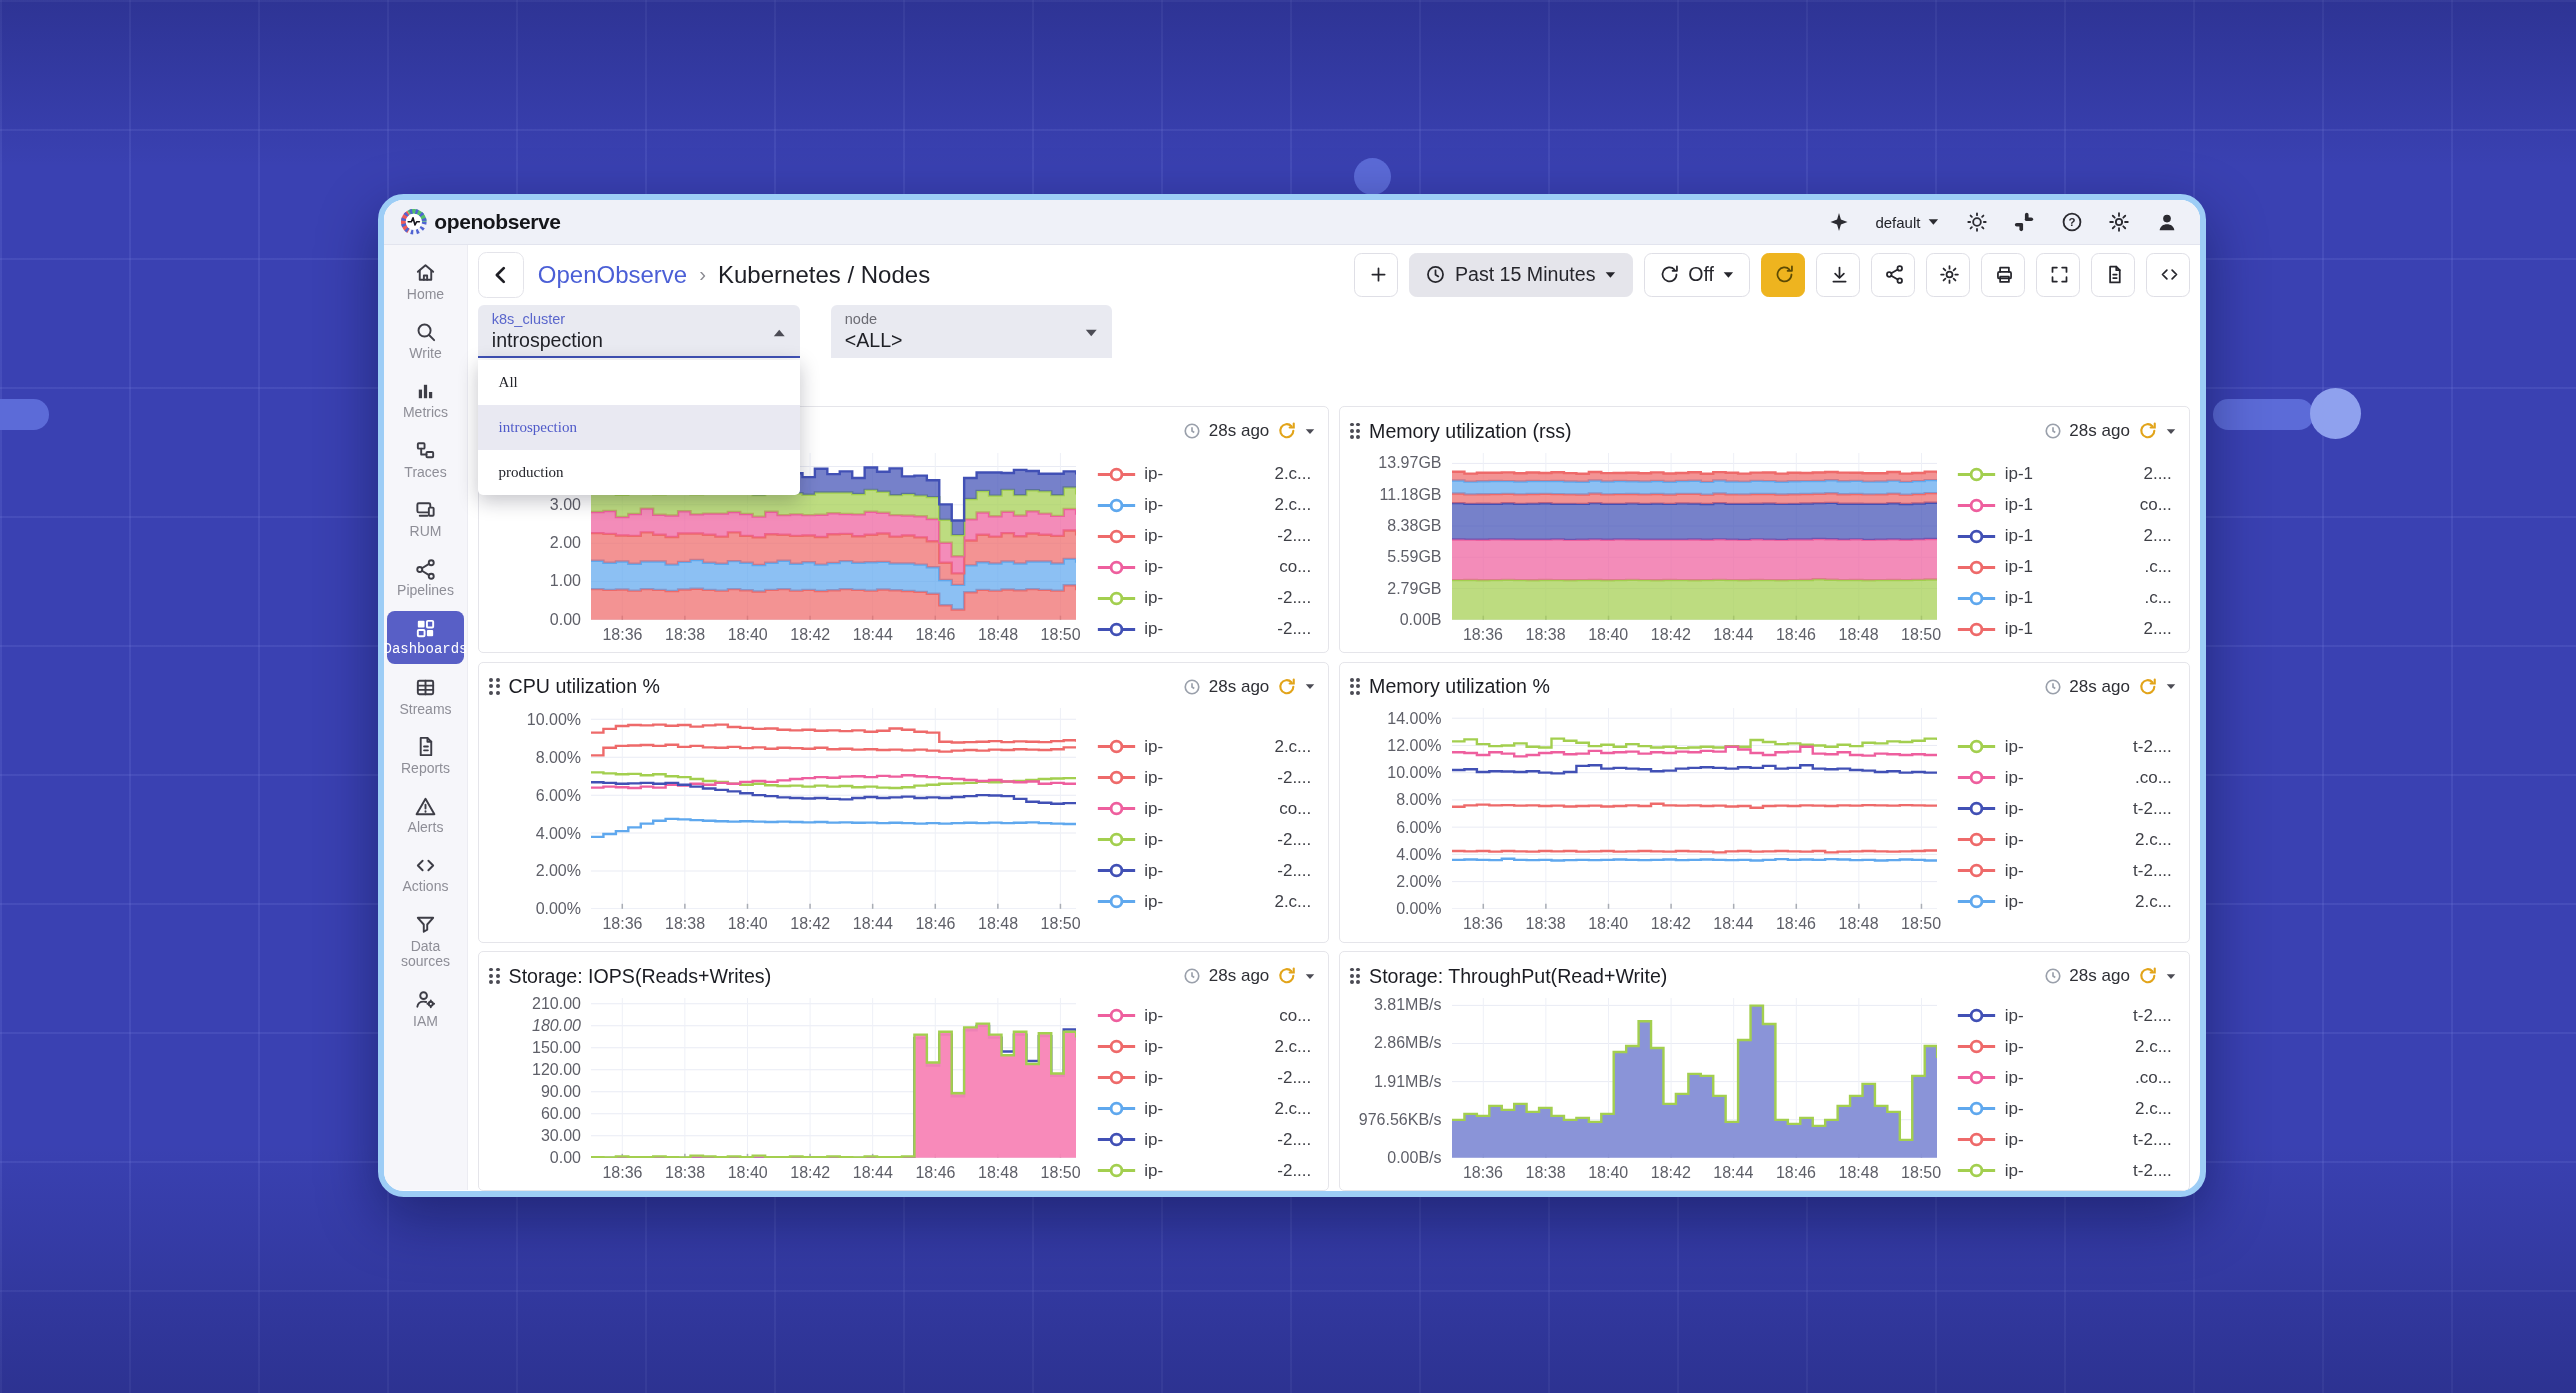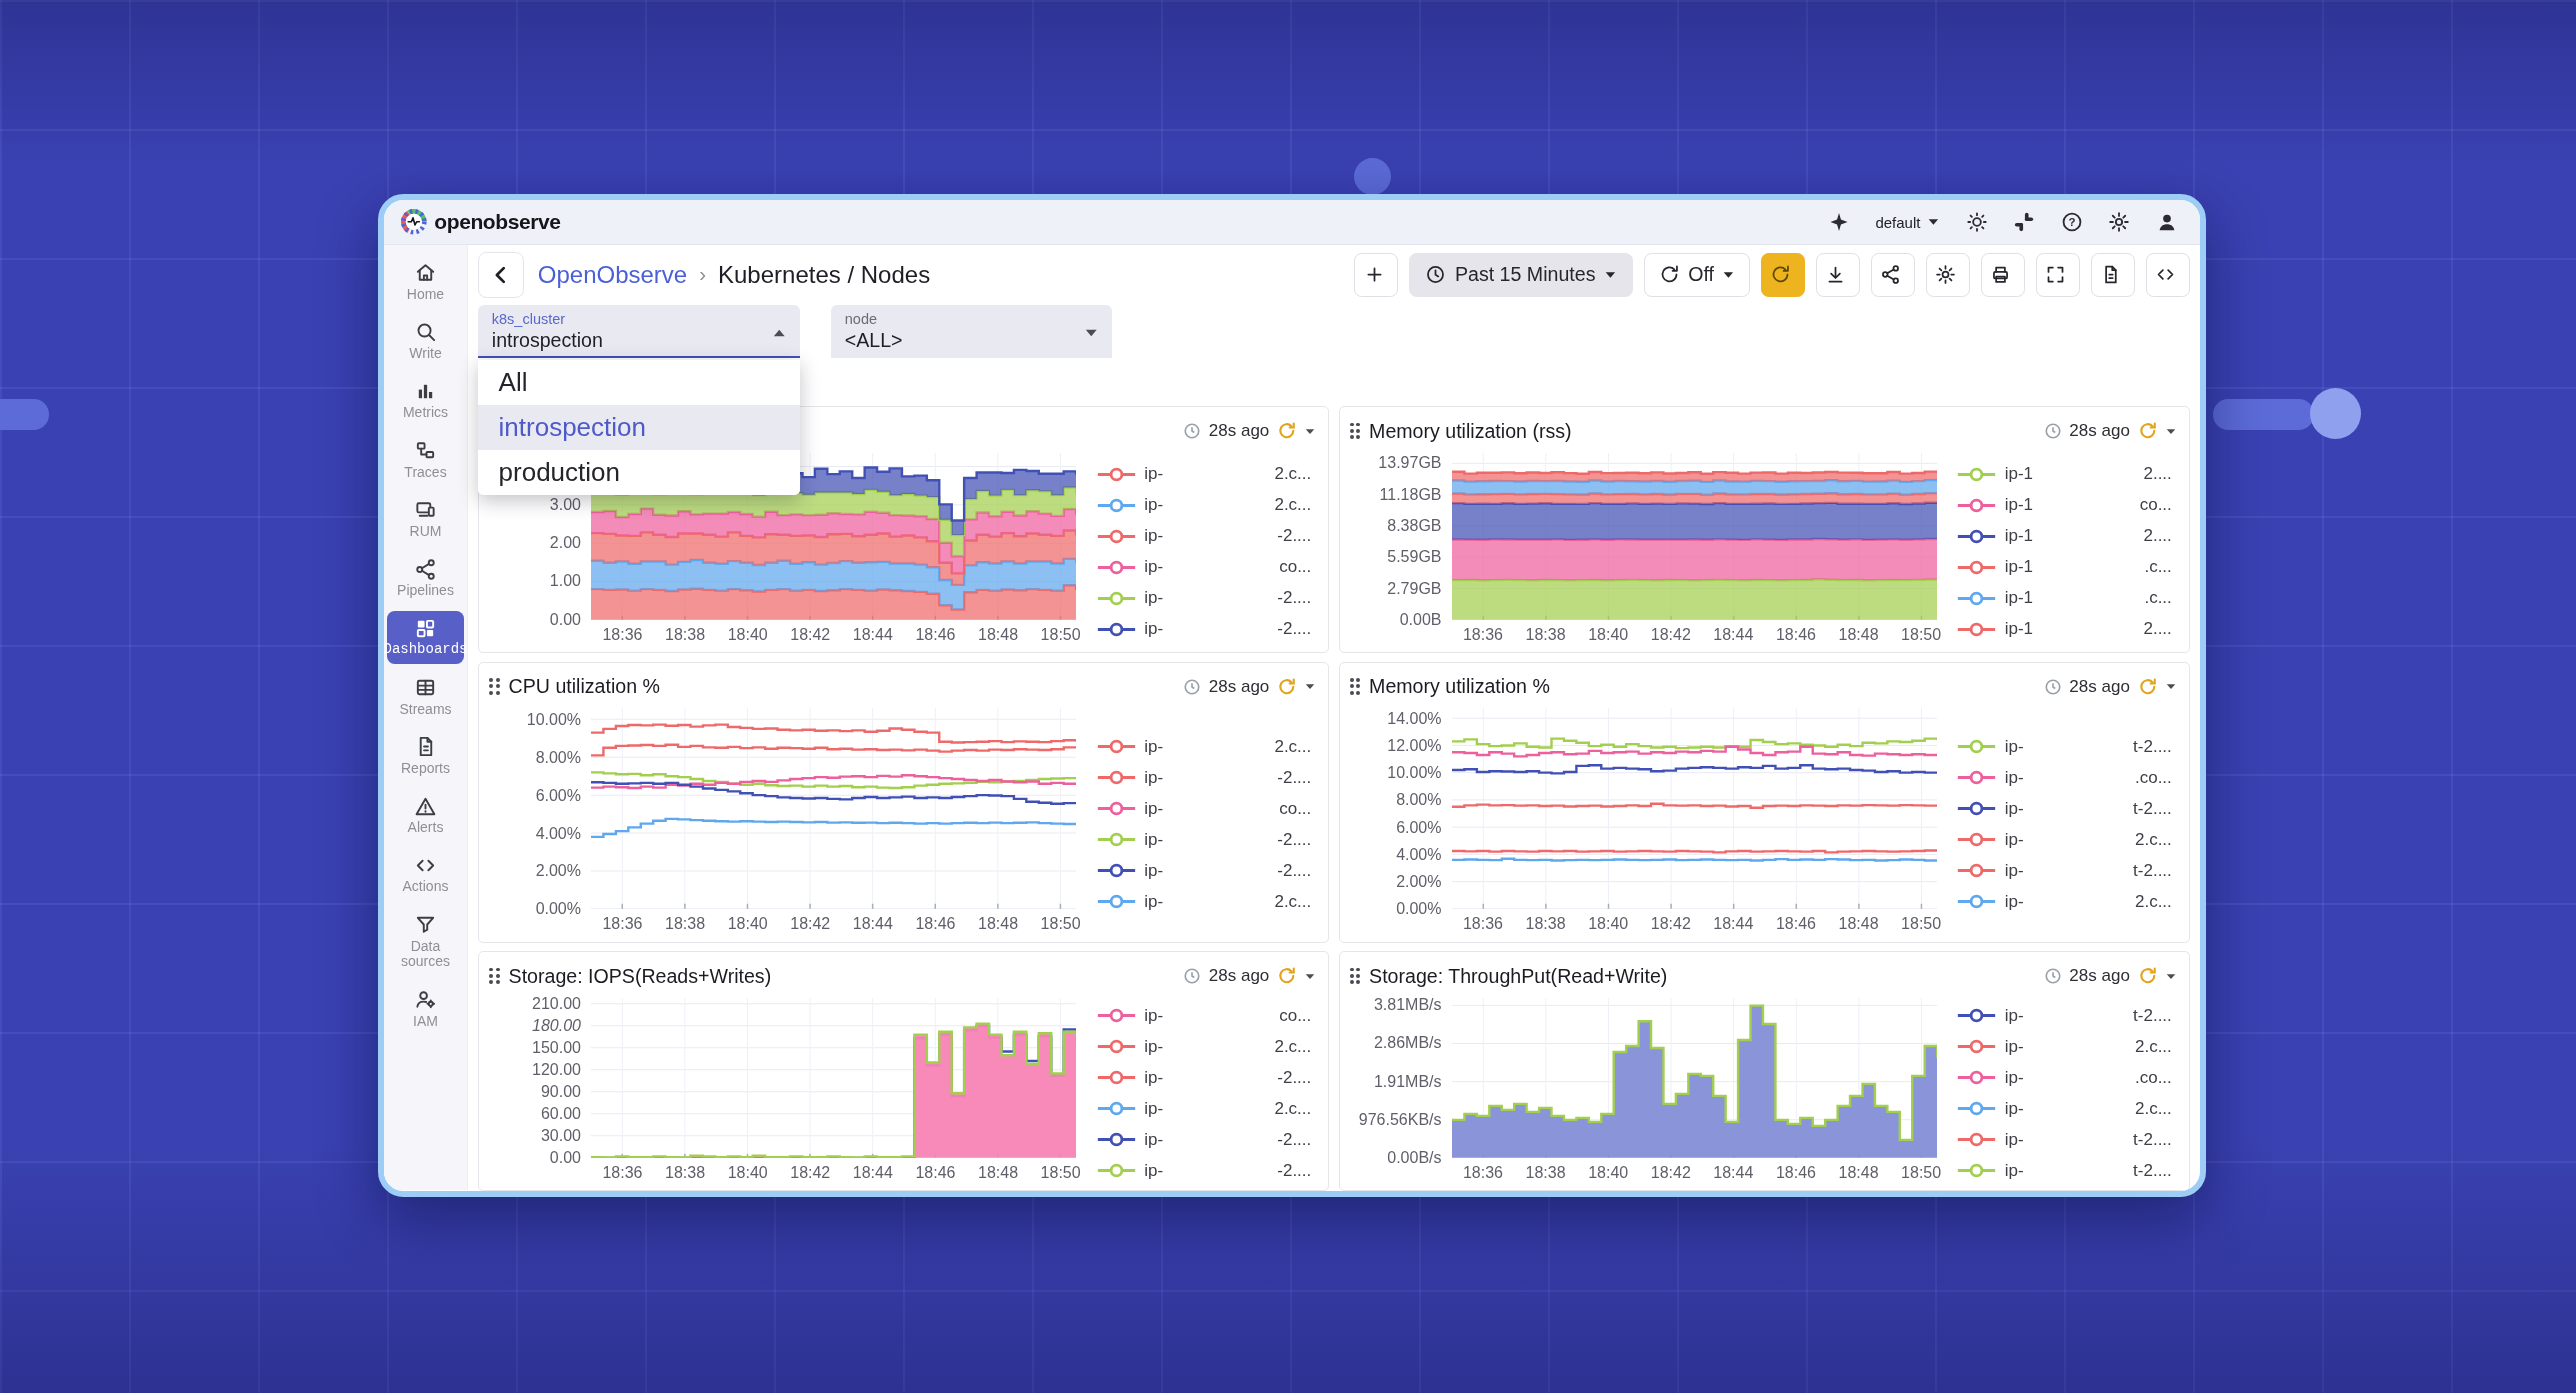--- a/index.html
+++ b/index.html
@@ -48,37 +48,37 @@
 
   
   .crumbrow{display:flex;align-items:center;margin-top:6.8px;height:48px;gap:13.6px;}
   .backbtn{width:46px;height:46px;border:1.7px solid #e4e4ea;border-radius:8.5px;background:#fff;display:flex;align-items:center;justify-content:center;cursor:pointer;}
   .backbtn svg{width:22px;height:22px;color:#1e1e24;}
   .crumbs{display:flex;align-items:center;gap:12px;font-size:24px;}
   .crumb-link{color:#4b5fd6;cursor:pointer;}
   .crumb-sep{color:#8b8b92;font-size:20.4px;}
   .crumb-cur{color:#1e1f26;}
   .toolbar{margin-left:auto;display:flex;align-items:center;gap:11px;}
-  .tool-btn{height:44px;min-width:44px;border:1.7px solid #dfdfe6;border-radius:7.7px;background:#fff;display:flex;align-items:center;justify-content:flex-start;gap:8.5px;cursor:pointer;color:#26262c;font-family:inherit;font-size:19.6px;padding:0 8.5px;box-sizing:border-box;}
+  .tool-btn{height:44px;min-width:44px;border:1.7px solid #dfdfe6;border-radius:7.7px;background:#fff;display:flex;align-items:center;justify-content:flex-end;gap:8.5px;cursor:pointer;color:#26262c;font-family:inherit;font-size:19.6px;padding:0 8.5px;box-sizing:border-box;}
   .tool-btn svg{width:21px;height:21px;}
   .tool-btn.pill-grey{background:#e5e5eb;border-color:#e5e5eb;padding:0 15.3px;}
   .tool-btn.pill-white{padding:0 13.6px;}
   .tool-btn.yellow{background:#eeb41f;border-color:#eeb41f;color:#5c4a04;}
   .caret{width:12.8px !important;height:9.4px !important;}
 
   
   .filters{display:flex;gap:31px;margin-top:7.7px;position:relative;z-index:30;}
   .select{position:relative;width:322px;height:53px;background:#e9eaf1;border-radius:6px 6px 0 0;padding:6px 13.6px 0 13.6px;box-sizing:border-box;cursor:pointer;}
   .select .sel-label{font-size:14.5px;color:#5a66cc;}
   .select.plain .sel-label{color:#6c6c74;}
   .select .sel-value{font-size:19.6px;color:#1f2026;margin-top:1.7px;}
   .select .sel-caret{position:absolute;right:13.6px;top:22px;width:14.5px;height:11px;color:#4c4c55;}
   .select.open{border-bottom:2.6px solid #3f51b5;}
   .menu{position:absolute;top:55px;left:0;width:100%;background:#fff;border-radius:0 0 5.1px 5.1px;box-shadow:0 5.1px 19px rgba(20,20,40,0.25);overflow:hidden;}
-  .menu-item{height:45px;display:flex;align-items:center;padding-left:20.4px;font-size:26px;color:#24252b;cursor:pointer;}
+  .menu-item{height:45px;display:flex;align-items:center;padding-left:20.4px;font-size:15px;color:#24252b;cursor:pointer;font-family:Liberation Serif, serif;}
   .menu-item.selected{background:#e9e9f2;color:#4f5ac9;}
 
   
   .grid{display:grid;grid-template-columns:1fr 1fr;grid-template-rows:247px 281px 240px;gap:8.5px 9.4px;margin-top:48px;}
   .panel{background:#fff;border:1.7px solid #e5e5ea;border-radius:5.1px;display:flex;flex-direction:column;box-sizing:border-box;overflow:hidden;}
   .p-head{display:flex;align-items:center;height:37px;padding:5.1px 12px 0 10.2px;flex-shrink:0;}
   .drag{display:grid;grid-template-columns:repeat(2,4.3px);grid-template-rows:repeat(3,4.3px);gap:2.1px;margin-right:8.5px;cursor:grab;}
   .drag i{width:3.8px;height:3.8px;border-radius:50%;background:#4b4b54;}
   .p-title{font-size:19.6px;color:#1b1c22;}
   .p-right{margin-left:auto;display:flex;align-items:center;gap:7.7px;}

